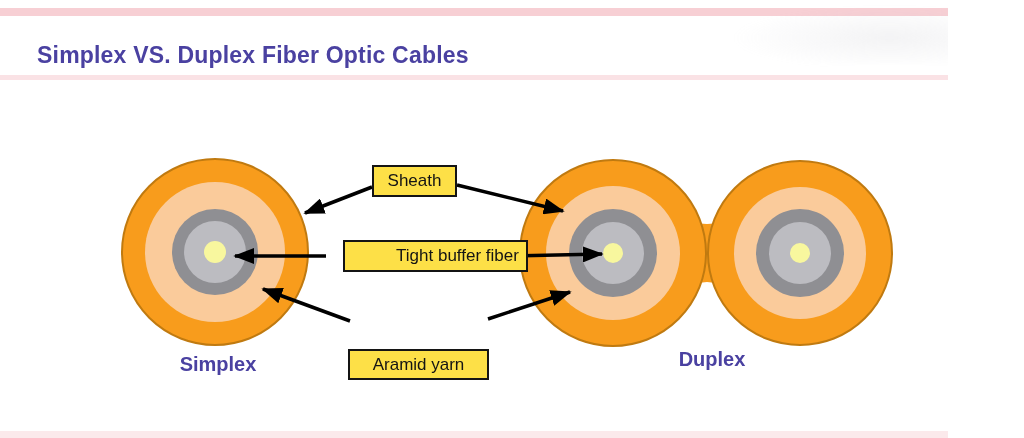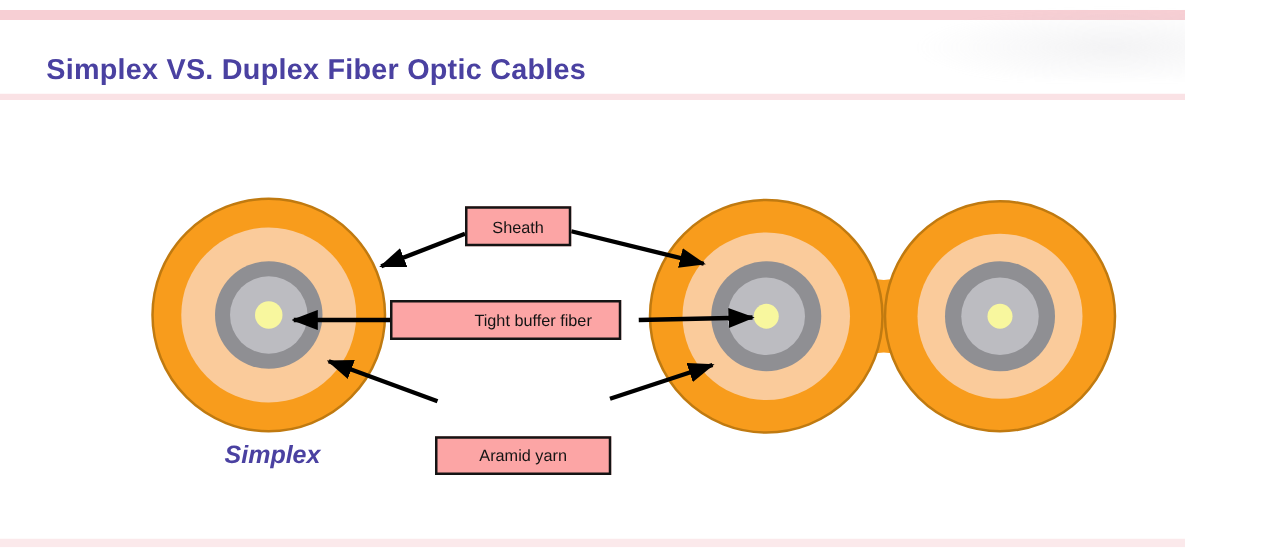--- a/index.html
+++ b/index.html
@@ -11,28 +11,28 @@
   #mid-line{top:75px;height:5px;background:#fae2e5;}
   #bottom-bar{top:431px;height:7px;background:#fbe9eb;}
   #page-title{position:absolute;left:37px;top:27px;font-size:23px;font-weight:bold;
               color:#4a41a1;letter-spacing:0.2px;white-space:nowrap;}
   #watermark{position:absolute;left:730px;top:6px;width:290px;height:58px;
              background:radial-gradient(ellipse at 55% 55%, rgba(190,190,198,0.18), rgba(255,255,255,0) 70%);
              filter:blur(2px);}
   
   #diagram-svg{position:absolute;left:0;top:0;}
   
-  .callout{position:absolute;box-sizing:border-box;background:#fca5a5;border:2px solid #141414;
-           display:flex;align-items:center;justify-content:center;font-size:13px;color:#141414;
+  .callout{position:absolute;box-sizing:border-box;background:#fde047;border:2px solid #141414;
+           display:flex;align-items:center;justify-content:center;font-size:17px;color:#141414;
            white-space:nowrap;}
   #sheath-box{left:372px;top:165px;width:85px;height:32px;}
-  #tbf-box{left:312px;top:240px;width:185px;height:32px;padding-left:44px;}
+  #tbf-box{left:343px;top:240px;width:185px;height:32px;padding-left:44px;}
   #aramid-box{left:348px;top:309px;width:141px;height:31px;margin-top:40px;}
   
-  .cable-name{position:absolute;font-size:20px;font-weight:bold;color:#4a41a1;text-align:center;font-style:italic;}
+  .cable-name{position:absolute;font-size:20px;font-weight:bold;color:#4a41a1;text-align:center;}
   #simplex-name{left:148px;top:353px;width:140px;}
   #duplex-name{left:642px;top:348px;width:140px;}
 </style>
 </head>
 <body>
 
 <div id="page">
 
   <div id="top-bar" class="bar"></div>
   <div id="watermark"></div>
@@ -84,15 +84,16 @@
       <line x1="350" y1="321" x2="263" y2="289" marker-end="url(#ah)"></line>
       <line x1="488" y1="319" x2="570" y2="292" marker-end="url(#ah)"></line>
     </g>
   </svg>
 
   <div id="sheath-box" class="callout">Sheath</div>
   <div id="tbf-box" class="callout">Tight buffer fiber</div>
   <div id="aramid-box" class="callout">Aramid yarn</div>
 
   <div id="simplex-name" class="cable-name">Simplex</div>
+  <div id="duplex-name" class="cable-name">Duplex</div>
 
   <div id="bottom-bar" class="bar"></div>
 </div>
 
 </body></html>

